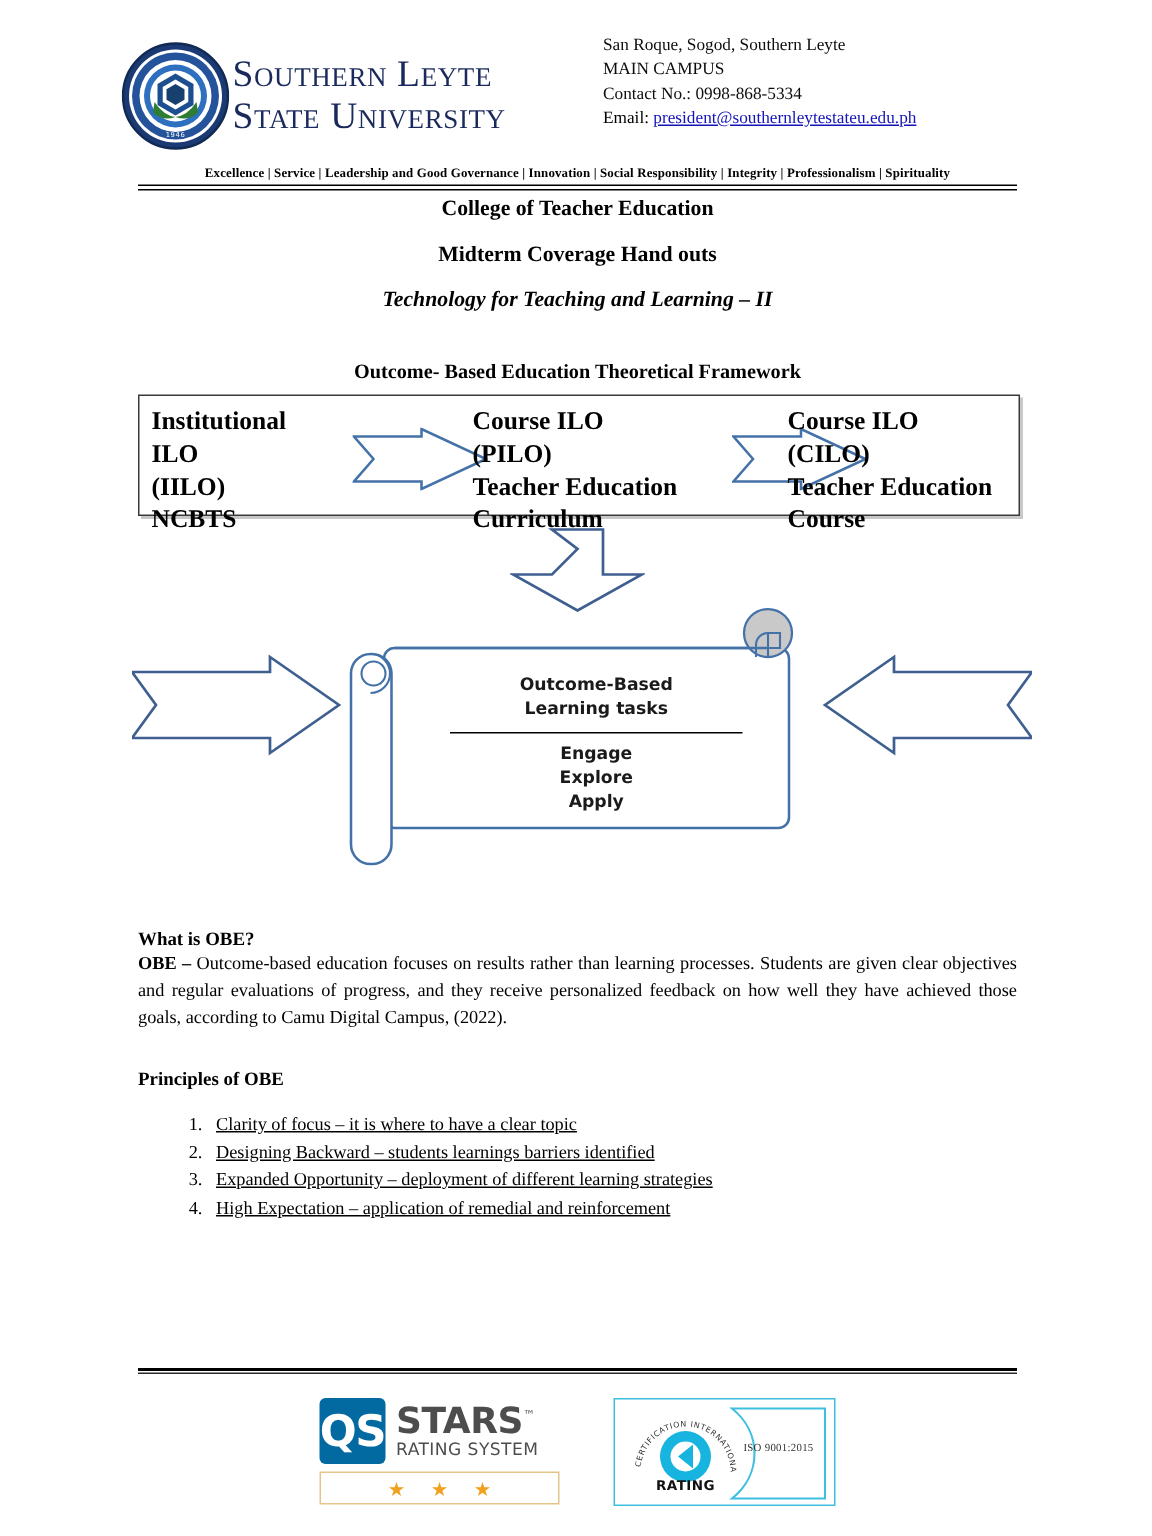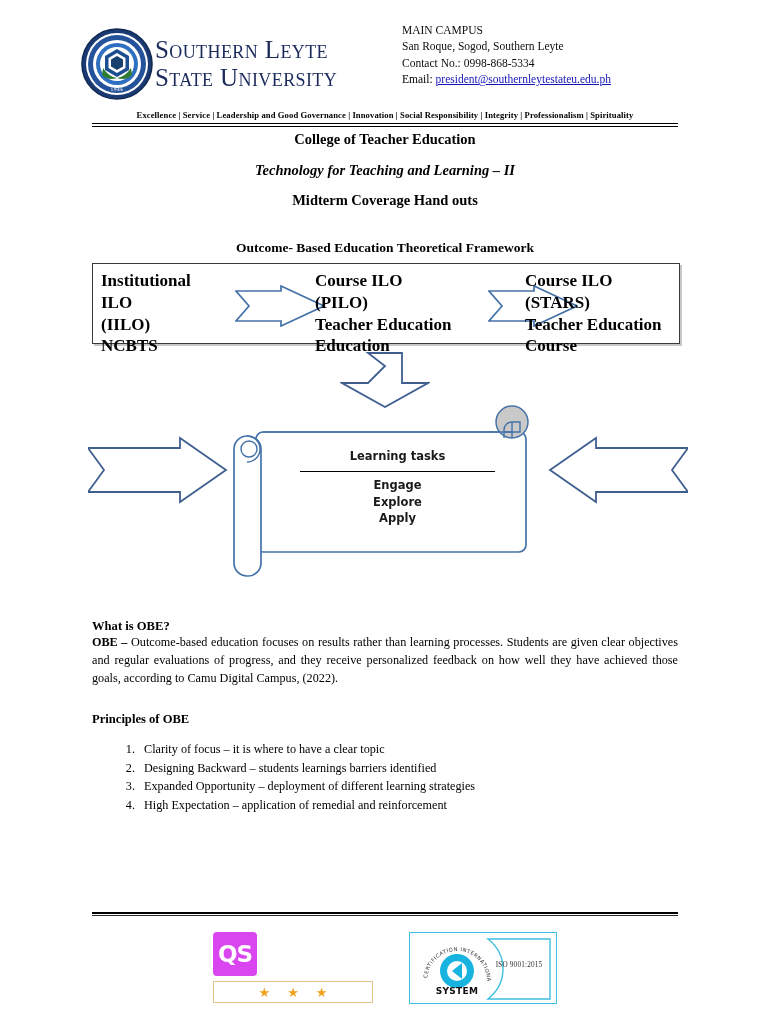--- a/index.html
+++ b/index.html
@@ -213,20 +213,21 @@
 
   .principles {
     position: absolute;
     left: 108px;
     top: 740px;
     width: 570px;
     margin: 0;
     padding: 0 0 0 30px;
     font-size: 12.2px;
     line-height: 1.52;
+    text-decoration: underline;
   }
   .principles li { padding-left: 6px; }
 
   
   .footer-rule {
     position: absolute;
     left: 92px;
     top: 912px;
     width: 586px;
     border-top: 2.2px solid #000;
@@ -250,25 +251,25 @@
     width: 160px;
   }
   .qs-top {
     display: flex;
     align-items: center;
     gap: 7px;
   }
   .qs-mark {
     width: 44px;
     height: 44px;
-    background: #d946ef;
+    background: #0369a1;
     border-radius: 4px;
     color: #fff;
     font-family: "DejaVu Sans", "Liberation Sans", sans-serif;
-    font-size: 23px;
+    font-size: 29px;
     font-weight: bold;
     letter-spacing: -1px;
     display: flex;
     align-items: center;
     justify-content: center;
   }
   .qs-words {
     font-family: "DejaVu Sans", "Liberation Sans", sans-serif;
     color: #4d4d4d;
     line-height: 1.04;
@@ -367,39 +368,39 @@
           <text x="36" y="63" text-anchor="middle" font-family="DejaVu Sans, sans-serif" font-size="4.5" fill="#ffffff" letter-spacing="0.4">1946</text>
         </svg>
       </div>
       <div class="uni-name">
         <span class="l1">Southern Leyte</span>
         <span class="l2">State University</span>
       </div>
     </div>
 
     <div class="campus-block">
+      <div class="line">San Roque, Sogod, Southern Leyte</div>
       <div class="line">MAIN CAMPUS</div>
-      <div class="line">San Roque, Sogod, Southern Leyte</div>
       <div class="line">Contact No.: 0998-868-5334</div>
       <div class="line">
         <span class="lbl">Email:</span>
         <a href="#">president@southernleytestateu.edu.ph</a>
       </div>
     </div>
   </div>
 
   <div class="tagline-wrap">
     <div class="tagline">Excellence | Service | Leadership and Good Governance | Innovation | Social Responsibility | Integrity | Professionalism | Spirituality</div>
     <div class="rule-double"></div>
   </div>
 
   <div class="titles">
     <div class="t-line">College of Teacher Education</div>
+    <div class="t-line">Midterm Coverage Hand outs</div>
     <div class="t-line italic">Technology for Teaching and Learning – II</div>
-    <div class="t-line">Midterm Coverage Hand outs</div>
   </div>
 
   <div class="framework-title">Outcome- Based Education Theoretical  Framework</div>
 
   <div class="fw-box">
 
     <div class="fw-cell c1">
       <div>Institutional</div>
       <div>ILO</div>
       <div>(IILO)</div>
@@ -409,32 +410,32 @@
     <div class="fw-arrow a1">
       <svg viewBox="0 0 90 42" width="90" height="42" aria-hidden="true">
         <polygon points="1,6 46,6 46,1 89,21 46,41 46,36 1,36 14,21" fill="#ffffff" stroke="#4472a8" stroke-width="1.7" stroke-linejoin="miter"></polygon>
       </svg>
     </div>
 
     <div class="fw-cell c2">
       <div>Course ILO</div>
       <div>(PILO)</div>
       <div>Teacher Education</div>
-      <div>Education</div>
+      <div>Curriculum</div>
     </div>
 
     <div class="fw-arrow a2">
       <svg viewBox="0 0 90 42" width="90" height="42" aria-hidden="true">
         <polygon points="1,6 46,6 46,1 89,21 46,41 46,36 1,36 14,21" fill="#ffffff" stroke="#4472a8" stroke-width="1.7" stroke-linejoin="miter"></polygon>
       </svg>
     </div>
 
     <div class="fw-cell c3">
       <div>Course ILO</div>
-      <div>(STARS)</div>
+      <div>(CILO)</div>
       <div>Teacher Education</div>
       <div>Course</div>
     </div>
   </div>
 
   <div class="down-arrow">
     <svg viewBox="0 0 90 56" width="90" height="56" aria-hidden="true">
       <polygon points="28,1 62,1 62,31 88,31 45,55 2,31 28,31 45,14" fill="#ffffff" stroke="#3f5f90" stroke-width="1.8" stroke-linejoin="miter"></polygon>
     </svg>
   </div>
@@ -458,20 +459,21 @@
 
       <circle cx="424" cy="22" r="16" fill="#c9c9c9" stroke="#4472a8" stroke-width="1.5"></circle>
       <path d="M424 22 a8 8 0 0 0 -8 8 l0 2 l16 0 l0 -10 z" fill="#c9c9c9" stroke="#4472a8" stroke-width="1.4"></path>
       <line x1="424" y1="22" x2="424" y2="38" stroke="#4472a8" stroke-width="1.4"></line>
       <line x1="416" y1="32" x2="416" y2="38" stroke="#4472a8" stroke-width="1.4"></line>
 
       <line x1="175" y1="32" x2="424" y2="32" stroke="#4472a8" stroke-width="1.7"></line>
     </svg>
 
     <div class="scroll-text">
+      <div>Outcome-Based</div>
       <div>Learning tasks</div>
       <div class="divider"></div>
       <div>Engage</div>
       <div>Explore</div>
       <div>Apply</div>
     </div>
   </div>
 
   <div class="sec-head h1">What is OBE?</div>
 
@@ -488,20 +490,24 @@
     <li>High Expectation – application of remedial and reinforcement</li>
   </ol>
 
   <div class="footer-rule"></div>
 
   <div class="footer-logos">
 
     <div class="qs">
       <div class="qs-top">
         <div class="qs-mark">QS</div>
+        <div class="qs-words">
+          <div class="qs-stars-word"><span>STARS</span><span class="qs-tm">™</span></div>
+          <div class="qs-rating">RATING SYSTEM</div>
+        </div>
       </div>
       <div class="qs-stars-bar">
         <span class="qs-star">★</span>
         <span class="qs-star">★</span>
         <span class="qs-star">★</span>
       </div>
     </div>
 
     <div class="socotec">
       <div class="soc-left">
@@ -511,21 +517,21 @@
           </defs>
           <text font-family="DejaVu Sans, sans-serif" font-size="5.2" fill="#333" letter-spacing="0.5">
             <textPath href="#arcpath" startOffset="4%">CERTIFICATION INTERNATIONAL</textPath>
           </text>
           <circle cx="39" cy="33" r="17" fill="#18b4e0"></circle>
           <path d="M39 16 a17 17 0 0 1 0 34 a13 13 0 0 0 0 -34 z" fill="#0c87ad"></path>
           <circle cx="39" cy="33" r="10" fill="#ffffff"></circle>
           <path d="M44 25 L34 33 L44 41 Z" fill="#18b4e0"></path>
         </svg>
       </div>
-      <div class="soc-name">SYSTEM</div>
+      <div class="soc-name">RATING</div>
 
       <svg style="position:absolute;right:4px;top:4px;" viewBox="0 0 66 64" width="66" height="64" aria-hidden="true">
         <path d="M2 2 L64 2 L64 62 L2 62 C 22 46 22 18 2 2 Z" fill="#ffffff" stroke="#3fbfe0" stroke-width="1.4"></path>
       </svg>
       <div class="soc-iso">ISO 9001:2015</div>
     </div>
 
   </div>
 
 </div>

